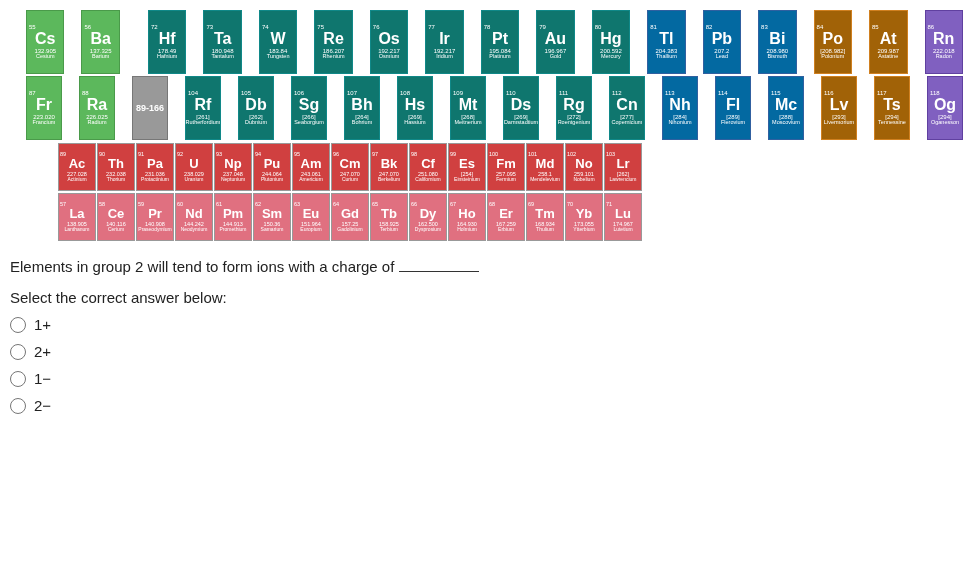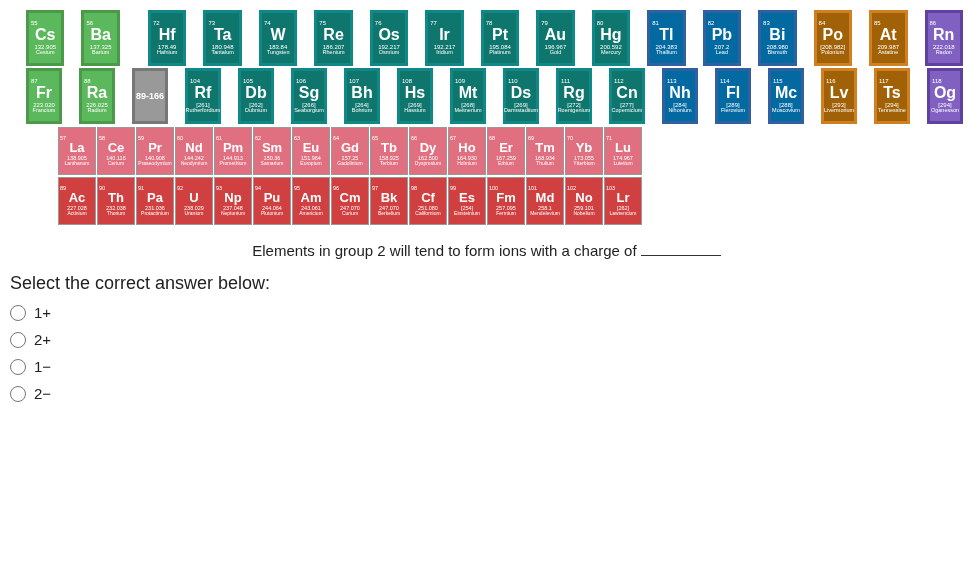--- a/index.html
+++ b/index.html
@@ -19,22 +19,22 @@
       display: flex;
       flex-wrap: nowrap;
       gap: 1px;
       margin-bottom: 1px;
       align-items: flex-start;
     }
 
     .element {
       width: 42px;
       min-width: 36px;
-      height: 56px;
-      border: 3px solid #a21caf;
+      height: 64px;
+      border: 1px solid #a21caf;
       display: flex;
       flex-direction: column;
       align-items: center;
       justify-content: center;
       font-size: 7px;
       position: relative;
       cursor: default;
       margin-left: 16px;
     }
     .element .atomic-num {
@@ -70,25 +70,24 @@
 
     .question-section {
       margin-top: 16px;
       font-size: 14px;
       color: #222;
     }
 
     .question-text {
       margin-bottom: 14px;
       font-size: 15px;
-      text-align: center;
     }
 
     .answer-label {
-      font-size: 18px;
+      font-size: 15px;
       margin-bottom: 10px;
       font-style: normal;
     }
 
     .option-row {
       display: flex;
       align-items: center;
       margin-bottom: 10px;
       font-size: 15px;
       gap: 8px;
@@ -348,20 +347,112 @@
           <div class="element purple">
             <span class="atomic-num">118</span>
             <span class="symbol">Og</span>
             <span class="atomic-mass">[294]</span>
             <span class="name">Oganesson</span>
           </div>
         </div>
     </div>
 
     <div class="lan-act-section">
+      <div id="pt-act" class="pt-row">
+          <div class="small-element red">
+            <span class="atomic-num">89</span>
+            <span class="symbol">Ac</span>
+            <span class="atomic-mass">227.028</span>
+            <span class="name">Actinium</span>
+          </div>
+          <div class="small-element red">
+            <span class="atomic-num">90</span>
+            <span class="symbol">Th</span>
+            <span class="atomic-mass">232.038</span>
+            <span class="name">Thorium</span>
+          </div>
+          <div class="small-element red">
+            <span class="atomic-num">91</span>
+            <span class="symbol">Pa</span>
+            <span class="atomic-mass">231.036</span>
+            <span class="name">Protactinium</span>
+          </div>
+          <div class="small-element red">
+            <span class="atomic-num">92</span>
+            <span class="symbol">U</span>
+            <span class="atomic-mass">238.029</span>
+            <span class="name">Uranium</span>
+          </div>
+          <div class="small-element red">
+            <span class="atomic-num">93</span>
+            <span class="symbol">Np</span>
+            <span class="atomic-mass">237.048</span>
+            <span class="name">Neptunium</span>
+          </div>
+          <div class="small-element red">
+            <span class="atomic-num">94</span>
+            <span class="symbol">Pu</span>
+            <span class="atomic-mass">244.064</span>
+            <span class="name">Plutonium</span>
+          </div>
+          <div class="small-element red">
+            <span class="atomic-num">95</span>
+            <span class="symbol">Am</span>
+            <span class="atomic-mass">243.061</span>
+            <span class="name">Americium</span>
+          </div>
+          <div class="small-element red">
+            <span class="atomic-num">96</span>
+            <span class="symbol">Cm</span>
+            <span class="atomic-mass">247.070</span>
+            <span class="name">Curium</span>
+          </div>
+          <div class="small-element red">
+            <span class="atomic-num">97</span>
+            <span class="symbol">Bk</span>
+            <span class="atomic-mass">247.070</span>
+            <span class="name">Berkelium</span>
+          </div>
+          <div class="small-element red">
+            <span class="atomic-num">98</span>
+            <span class="symbol">Cf</span>
+            <span class="atomic-mass">251.080</span>
+            <span class="name">Californium</span>
+          </div>
+          <div class="small-element red">
+            <span class="atomic-num">99</span>
+            <span class="symbol">Es</span>
+            <span class="atomic-mass">[254]</span>
+            <span class="name">Einsteinium</span>
+          </div>
+          <div class="small-element red">
+            <span class="atomic-num">100</span>
+            <span class="symbol">Fm</span>
+            <span class="atomic-mass">257.095</span>
+            <span class="name">Fermium</span>
+          </div>
+          <div class="small-element red">
+            <span class="atomic-num">101</span>
+            <span class="symbol">Md</span>
+            <span class="atomic-mass">258.1</span>
+            <span class="name">Mendelevium</span>
+          </div>
+          <div class="small-element red">
+            <span class="atomic-num">102</span>
+            <span class="symbol">No</span>
+            <span class="atomic-mass">259.101</span>
+            <span class="name">Nobelium</span>
+          </div>
+          <div class="small-element red">
+            <span class="atomic-num">103</span>
+            <span class="symbol">Lr</span>
+            <span class="atomic-mass">[262]</span>
+            <span class="name">Lawrencium</span>
+          </div>
+        </div>
       <div id="pt-lan" class="pt-row">
           <div class="small-element pink">
             <span class="atomic-num">57</span>
             <span class="symbol">La</span>
             <span class="atomic-mass">138.905</span>
             <span class="name">Lanthanum</span>
           </div>
           <div class="small-element pink">
             <span class="atomic-num">58</span>
             <span class="symbol">Ce</span>
@@ -438,112 +529,20 @@
             <span class="atomic-num">70</span>
             <span class="symbol">Yb</span>
             <span class="atomic-mass">173.055</span>
             <span class="name">Ytterbium</span>
           </div>
           <div class="small-element pink">
             <span class="atomic-num">71</span>
             <span class="symbol">Lu</span>
             <span class="atomic-mass">174.967</span>
             <span class="name">Lutetium</span>
-          </div>
-        </div>
-      <div id="pt-act" class="pt-row">
-          <div class="small-element red">
-            <span class="atomic-num">89</span>
-            <span class="symbol">Ac</span>
-            <span class="atomic-mass">227.028</span>
-            <span class="name">Actinium</span>
-          </div>
-          <div class="small-element red">
-            <span class="atomic-num">90</span>
-            <span class="symbol">Th</span>
-            <span class="atomic-mass">232.038</span>
-            <span class="name">Thorium</span>
-          </div>
-          <div class="small-element red">
-            <span class="atomic-num">91</span>
-            <span class="symbol">Pa</span>
-            <span class="atomic-mass">231.036</span>
-            <span class="name">Protactinium</span>
-          </div>
-          <div class="small-element red">
-            <span class="atomic-num">92</span>
-            <span class="symbol">U</span>
-            <span class="atomic-mass">238.029</span>
-            <span class="name">Uranium</span>
-          </div>
-          <div class="small-element red">
-            <span class="atomic-num">93</span>
-            <span class="symbol">Np</span>
-            <span class="atomic-mass">237.048</span>
-            <span class="name">Neptunium</span>
-          </div>
-          <div class="small-element red">
-            <span class="atomic-num">94</span>
-            <span class="symbol">Pu</span>
-            <span class="atomic-mass">244.064</span>
-            <span class="name">Plutonium</span>
-          </div>
-          <div class="small-element red">
-            <span class="atomic-num">95</span>
-            <span class="symbol">Am</span>
-            <span class="atomic-mass">243.061</span>
-            <span class="name">Americium</span>
-          </div>
-          <div class="small-element red">
-            <span class="atomic-num">96</span>
-            <span class="symbol">Cm</span>
-            <span class="atomic-mass">247.070</span>
-            <span class="name">Curium</span>
-          </div>
-          <div class="small-element red">
-            <span class="atomic-num">97</span>
-            <span class="symbol">Bk</span>
-            <span class="atomic-mass">247.070</span>
-            <span class="name">Berkelium</span>
-          </div>
-          <div class="small-element red">
-            <span class="atomic-num">98</span>
-            <span class="symbol">Cf</span>
-            <span class="atomic-mass">251.080</span>
-            <span class="name">Californium</span>
-          </div>
-          <div class="small-element red">
-            <span class="atomic-num">99</span>
-            <span class="symbol">Es</span>
-            <span class="atomic-mass">[254]</span>
-            <span class="name">Einsteinium</span>
-          </div>
-          <div class="small-element red">
-            <span class="atomic-num">100</span>
-            <span class="symbol">Fm</span>
-            <span class="atomic-mass">257.095</span>
-            <span class="name">Fermium</span>
-          </div>
-          <div class="small-element red">
-            <span class="atomic-num">101</span>
-            <span class="symbol">Md</span>
-            <span class="atomic-mass">258.1</span>
-            <span class="name">Mendelevium</span>
-          </div>
-          <div class="small-element red">
-            <span class="atomic-num">102</span>
-            <span class="symbol">No</span>
-            <span class="atomic-mass">259.101</span>
-            <span class="name">Nobelium</span>
-          </div>
-          <div class="small-element red">
-            <span class="atomic-num">103</span>
-            <span class="symbol">Lr</span>
-            <span class="atomic-mass">[262]</span>
-            <span class="name">Lawrencium</span>
           </div>
         </div>
     </div>
   </div>
 
   <div class="question-section">
     <p class="question-text">
       <span>Elements in group 2 will tend to form ions with a charge of</span>
       <span class="underscore"></span>
     </p>

